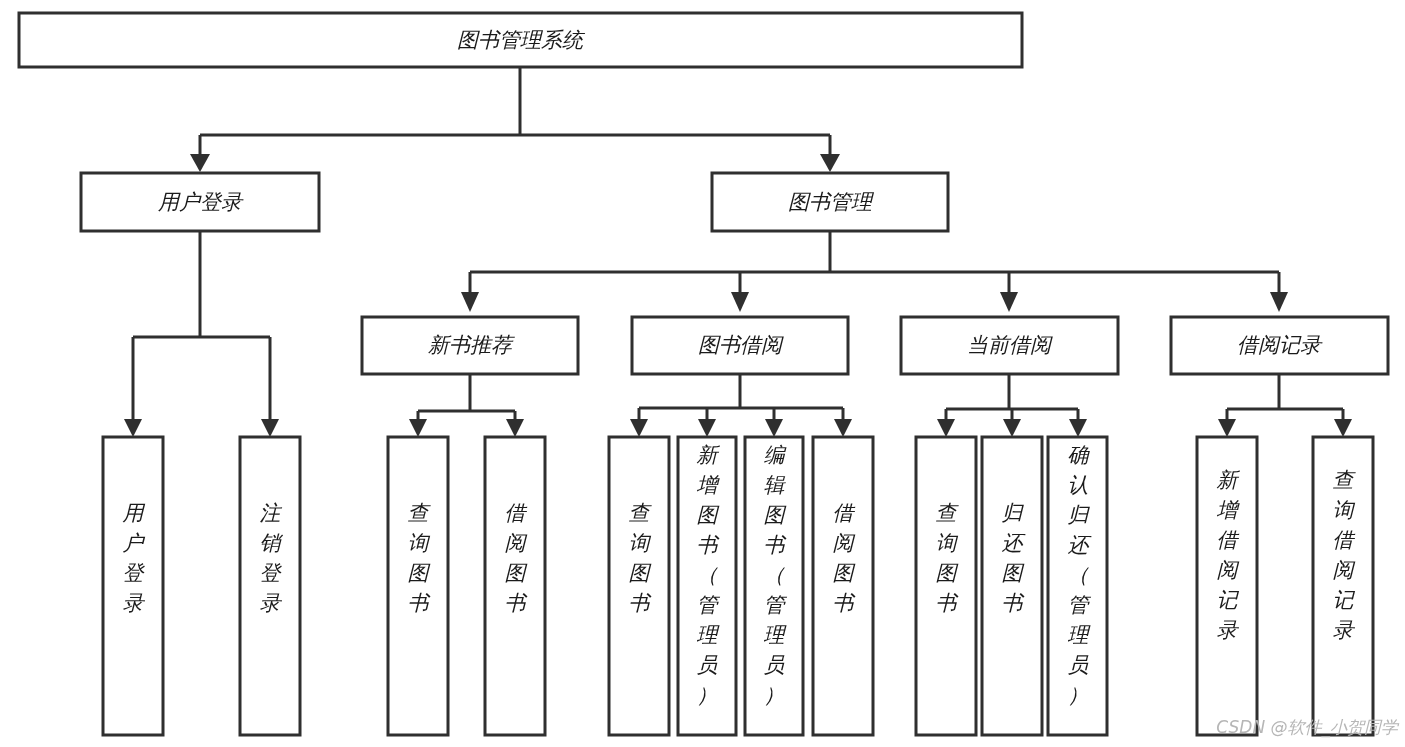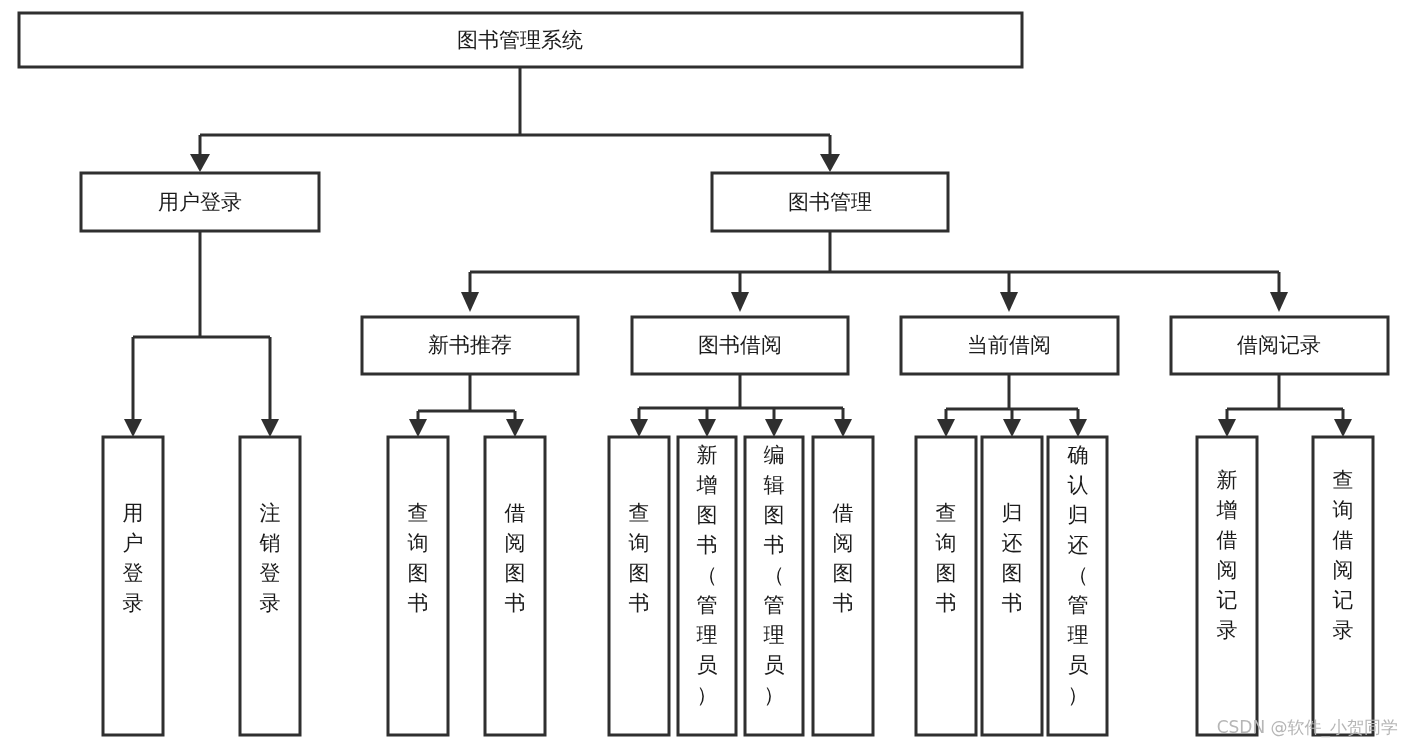--- a/index.html
+++ b/index.html
@@ -13,20 +13,21 @@
     font-family: "DejaVu Sans", "Liberation Sans", sans-serif;
     overflow: hidden;
     position: relative;
   }
   #diagram-root {
     position: absolute;
     left: 0;
     top: 0;
     width: 1405px;
     height: 747px;
+    font-style: italic;
   }
   svg.flowchart {
     display: block;
     width: 1405px;
     height: 747px;
   }
   .node-box {
     fill: #ffffff;
     stroke: #2f2f2f;
     stroke-width: 3;

